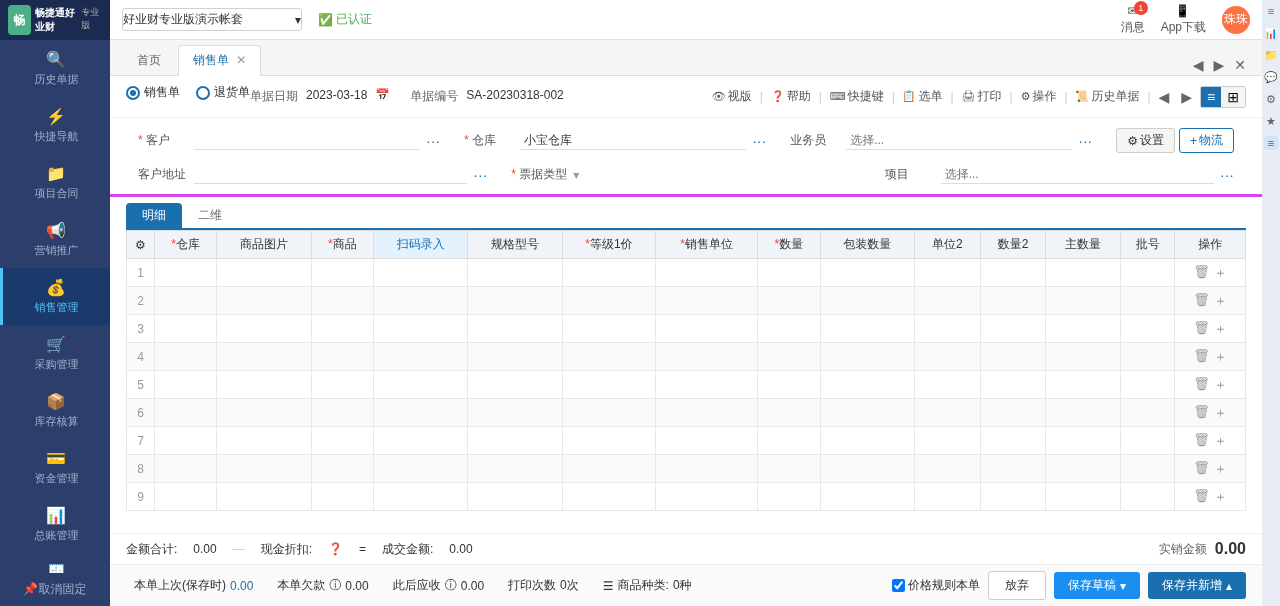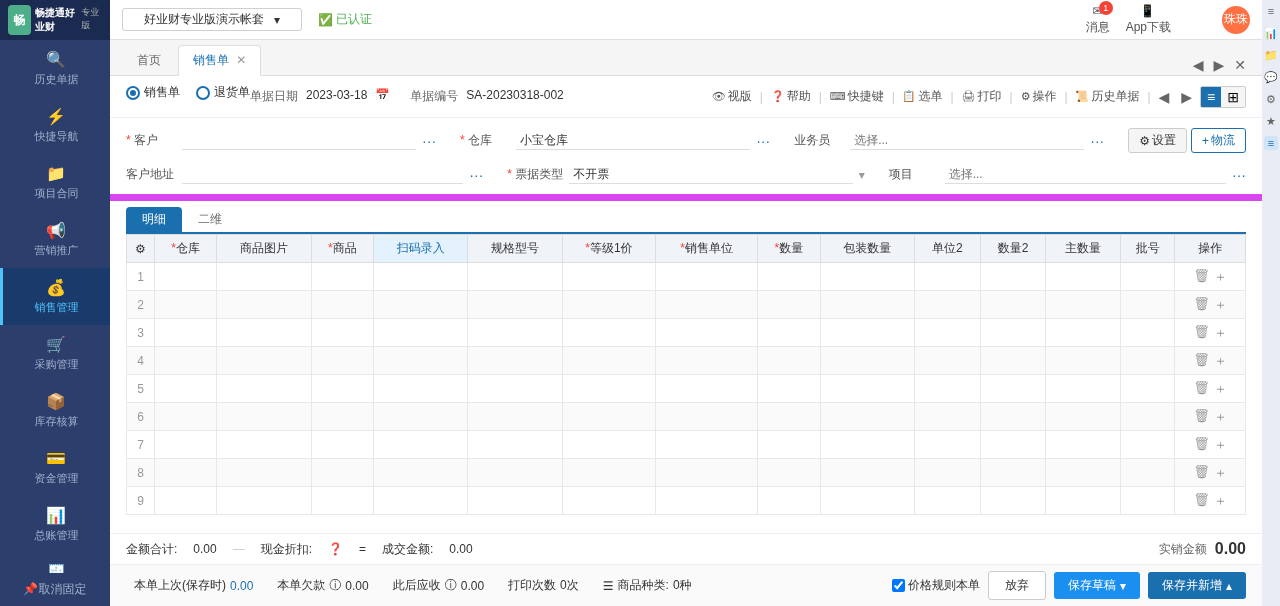--- a/index.html
+++ b/index.html
@@ -14,26 +14,26 @@
     .sidebar-item.active { background: #1a3a6b; color: #4fc3f7; border-left: 3px solid #4fc3f7; }
     .sidebar-item .icon { font-size: 16px; margin-bottom: 3px; }
     .sidebar-item .label { font-size: 11px; text-align: center; }
     .sidebar-bottom { padding: 8px 4px; color: #a0b0cc; font-size: 10px; text-align: center; cursor: pointer; }
 
     
     .main { flex: 1; display: flex; flex-direction: column; height: 606px; }
 
     
     .topbar { height: 40px; background: #fff; display: flex; align-items: center; padding: 0 12px; border-bottom: 1px solid #e0e0e0; gap: 8px; }
-    .company-select { display: flex; align-items: center; gap: 4px; border: 1px solid #d0d0d0; border-radius: 3px; padding: 2px 21px; cursor: pointer; color: #333; font-size: 12px; min-width: 180px; }
+    .company-select { display: flex; align-items: center; gap: 4px; border: 1px solid #d0d0d0; border-radius: 3px; padding: 2px 0; cursor: pointer; color: #333; font-size: 12px; min-width: 180px; }
     .certified-badge { display: flex; align-items: center; gap: 3px; color: #4caf50; font-size: 11px; margin-left: 8px; }
     .topbar-right { margin-left: auto; display: flex; align-items: center; gap: 16px; }
     .topbar-icon { display: flex; flex-direction: column; align-items: center; cursor: pointer; color: #555; font-size: 10px; gap: 1px; position: relative; }
     .topbar-icon .badge { position: absolute; top: -3px; right: -3px; background: #f44336; color: white; border-radius: 50%; width: 14px; height: 14px; font-size: 9px; display: flex; align-items: center; justify-content: center; }
-    .avatar { width: 28px; height: 28px; border-radius: 50%; background: #ff7043; display: flex; align-items: center; justify-content: center; color: white; font-size: 11px; cursor: pointer; margin-left: 35px; }
+    .avatar { width: 28px; height: 28px; border-radius: 50%; background: #ff7043; display: flex; align-items: center; justify-content: center; color: white; font-size: 11px; cursor: pointer; }
 
     
     .tabbar { height: 36px; background: #f5f5f5; display: flex; align-items: flex-end; padding: 0 12px; border-bottom: 1px solid #ddd; gap: 2px; }
     .tab { padding: 6px 14px; cursor: pointer; color: #666; border-radius: 4px 4px 0 0; font-size: 12px; border: 1px solid transparent; border-bottom: none; }
     .tab.active { background: #fff; color: #1a6faf; border-color: #ddd; border-bottom: 1px solid #fff; margin-bottom: -1px; }
     .tab-close { margin-left: 4px; color: #999; cursor: pointer; }
     .tab-nav { display: flex; align-items: center; gap: 2px; margin-left: auto; }
     .tab-nav-btn { cursor: pointer; color: #666; padding: 2px 4px; font-size: 14px; }
 
     
@@ -48,21 +48,21 @@
     .doc-meta { display: flex; gap: 8px; font-size: 12px; color: #333; }
     .doc-meta .label { color: #666; }
     .doc-meta .value { color: #333; }
     .doc-tools { display: flex; align-items: center; gap: 4px; margin-left: auto; }
     .doc-tool-btn { display: flex; align-items: center; gap: 2px; color: #555; cursor: pointer; font-size: 11px; padding: 2px 4px; }
     .view-toggle { display: flex; border: 1px solid #ccc; border-radius: 2px; overflow: hidden; }
     .view-btn { padding: 2px 6px; cursor: pointer; background: #f5f5f5; border: none; font-size: 14px; }
     .view-btn.active { background: #1a6faf; color: white; }
 
     
-    .form-section { padding: 10px 16px; display: flex; flex-wrap: wrap; gap: 8px; border-bottom: 7px solid #d946ef; }
+    .form-section { padding: 10px 28px; display: flex; flex-wrap: wrap; gap: 8px; border-bottom: 3px solid #d946ef; }
     .form-row { display: flex; align-items: center; width: 100%; gap: 24px; }
     .form-group { display: flex; align-items: center; gap: 6px; flex: 1; }
     .form-label { color: #555; white-space: nowrap; min-width: 50px; }
     .form-label.required::before { content: '* '; color: #f44336; }
     .form-input { flex: 1; border: none; border-bottom: 1px solid #ddd; padding: 2px 4px; outline: none; color: #333; font-size: 12px; min-width: 80px; }
     .form-dots { color: #1a6faf; cursor: pointer; font-size: 14px; }
     .form-actions { display: flex; gap: 4px; }
     .btn-set { background: #f5f5f5; border: 1px solid #ccc; border-radius: 3px; padding: 3px 10px; cursor: pointer; color: #333; font-size: 11px; display: flex; align-items: center; gap: 2px; }
     .btn-add { background: #fff; border: 1px solid #1a6faf; border-radius: 3px; padding: 3px 10px; cursor: pointer; color: #1a6faf; font-size: 11px; display: flex; align-items: center; gap: 2px; }
 
@@ -281,21 +281,20 @@
         </div>
       </div>
       <div class="form-row" style="margin-top:4px;">
         <div class="form-group">
           <span class="form-label">客户地址</span>
           <input class="form-input" type="text" style="min-width: 180px;">
           <span class="form-dots">···</span>
         </div>
         <div class="form-group">
           <span class="form-label required">票据类型</span>
-          <input class="form-input" type="text" value="不开票" style="min-width: 100px;">
           <span style="cursor:pointer;color:#999;">▾</span>
         </div>
         <div class="form-group">
           <span class="form-label">项目</span>
           <input class="form-input" type="text" placeholder="选择..." style="min-width: 120px;">
           <span class="form-dots">···</span>
         </div>
       </div>
     </div>
 

